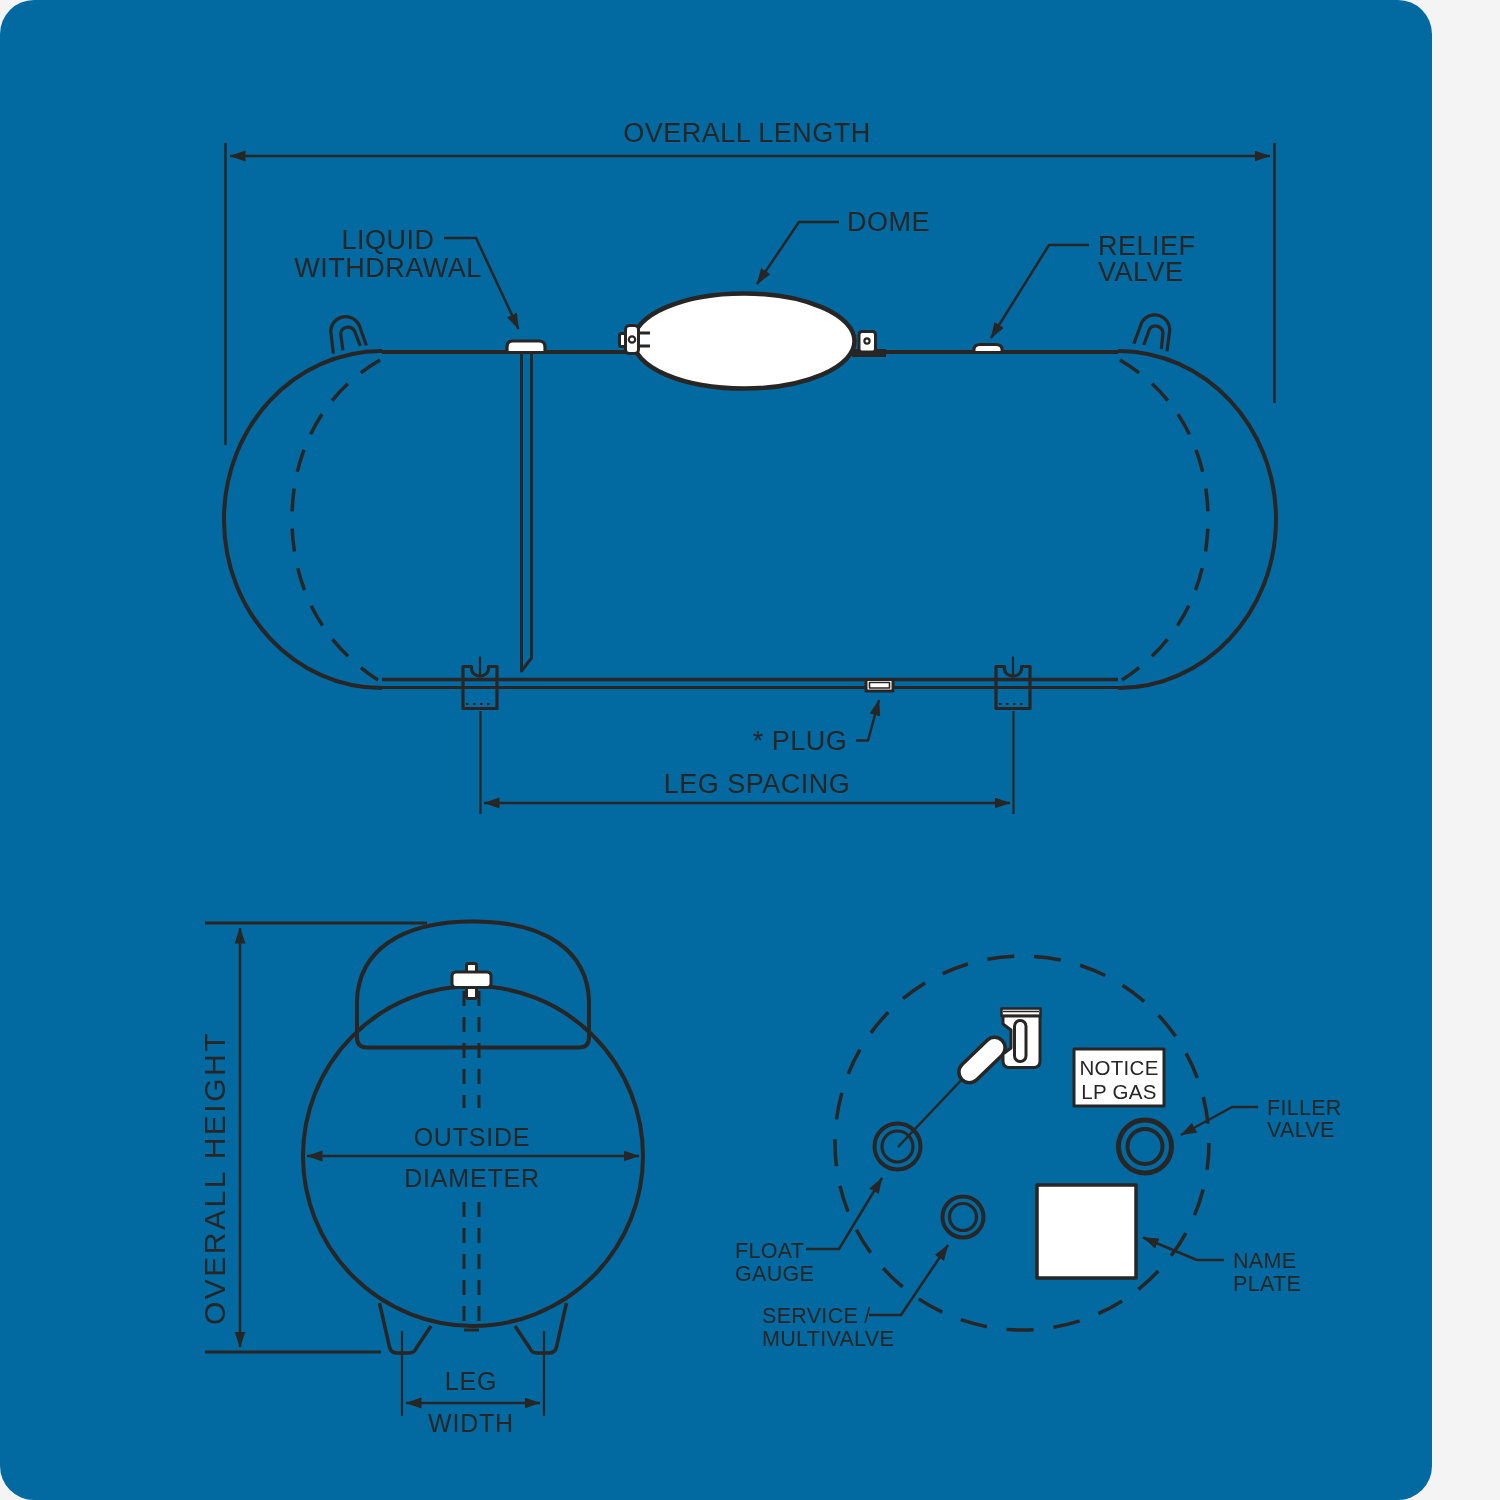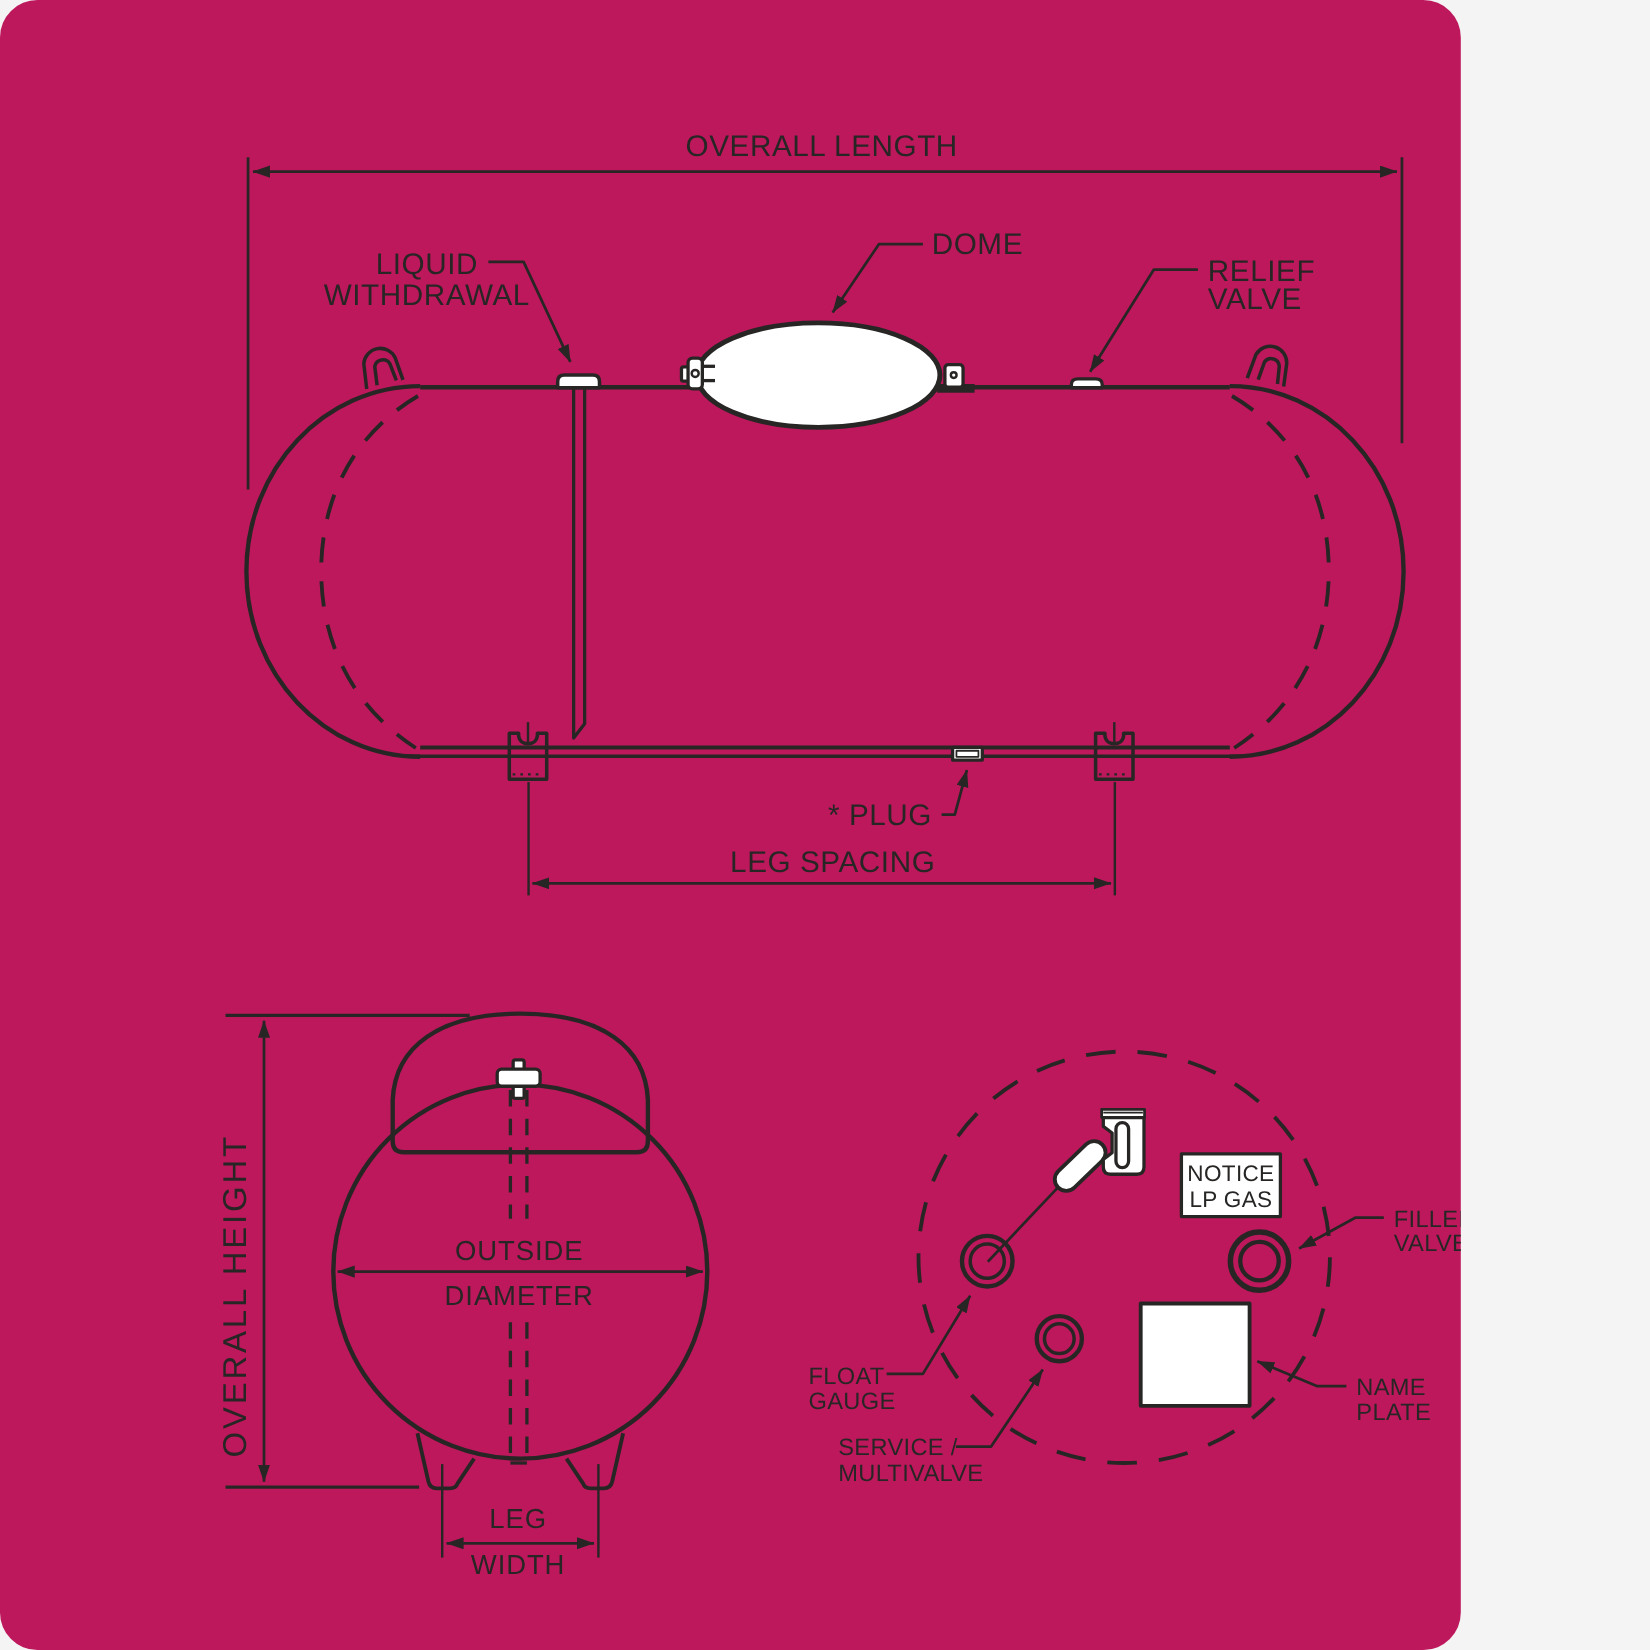--- a/index.html
+++ b/index.html
@@ -1,17 +1,17 @@
 <!DOCTYPE html>
 <html><head>
 <meta charset="utf-8">
 <style>
   html,body{margin:0;padding:0;background:#f4f4f4;}
   .page{
-    position:relative;width:1328px;height:1500px;background:#be185d;
+    position:relative;width:1432px;height:1500px;background:#0369a1;
     border-radius:34px;overflow:hidden;
     font-family:"Liberation Sans",sans-serif;
   }
   svg{position:absolute;left:0;top:0;}
   svg *{stroke-linejoin:round;}
   .ln{stroke:#282625;fill:none;}
   .wf{fill:#ffffff;}
   .ink{fill:#282625;stroke:none;}
   .s15{stroke-width:1.6px;}
   .s22{stroke-width:2.2px;}

